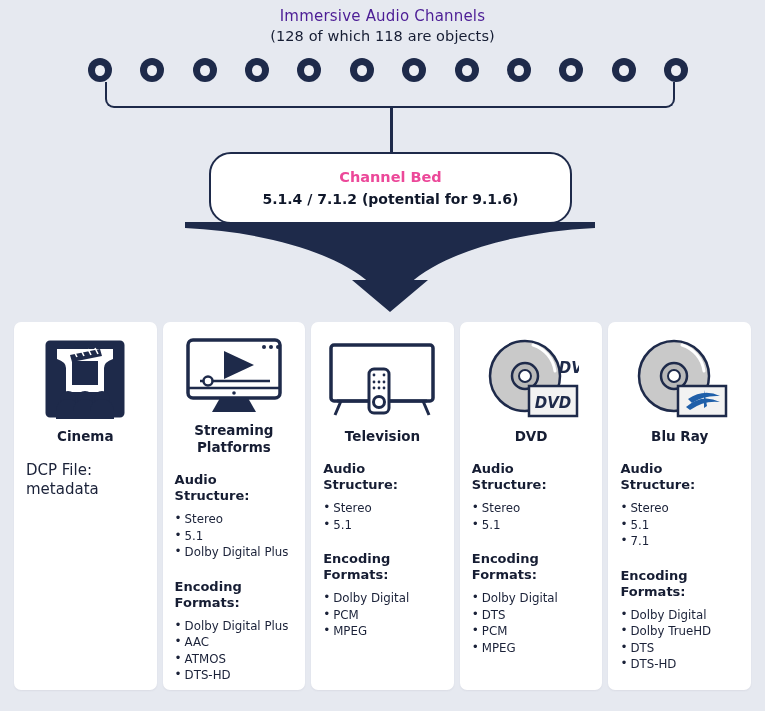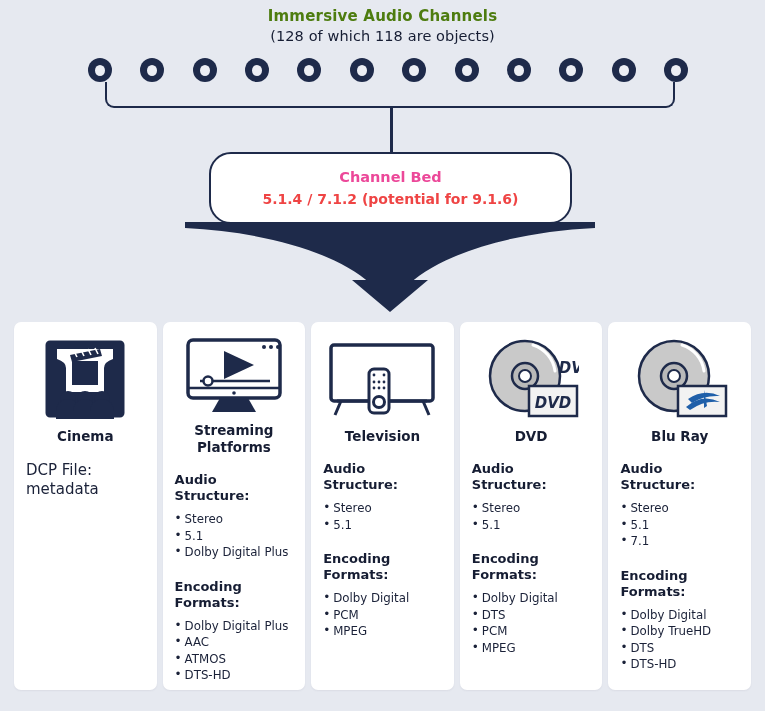--- a/index.html
+++ b/index.html
@@ -12,22 +12,22 @@
     position:relative;
   }
   #stage{position:absolute;inset:0;}
 
   
   .title-block{
     position:absolute;top:6px;left:0;width:765px;
     text-align:center;
   }
   .title-main{
-    font-size:15px;font-weight:bold;letter-spacing:.2px;
-    line-height:20px;color:#4d7c0f;
+    font-size:15px;font-weight:normal;letter-spacing:.2px;
+    line-height:20px;color:#4c1d95;
   }
   .title-sub{
     font-size:14.5px;font-weight:normal;letter-spacing:.1px;
     line-height:20px;color:#161d33;
   }
 
   
   .dots-row{
     position:absolute;top:57px;left:88px;width:600px;height:26px;
     display:flex;justify-content:space-between;align-items:center;
@@ -60,21 +60,21 @@
   
   .channel-bed{
     position:absolute;left:209px;top:152px;width:363px;height:72px;
     background:#ffffff;
     border:2.5px solid #1e2a4a;
     border-radius:22px;
     box-sizing:border-box;
     display:flex;flex-direction:column;align-items:center;justify-content:center;
   }
   .cb-title{font-size:14.5px;font-weight:bold;line-height:22px;color:#ec4899;}
-  .cb-sub{font-size:14px;font-weight:600;line-height:22px;color:#ef4444;}
+  .cb-sub{font-size:14px;font-weight:600;line-height:22px;color:#0f172a;}
 
   
   .funnel{position:absolute;left:185px;top:222px;width:410px;height:90px;}
 
   
   .cards{
     position:absolute;left:14px;top:322px;width:737px;height:368px;
     display:flex;gap:6px;
   }
   .card{

